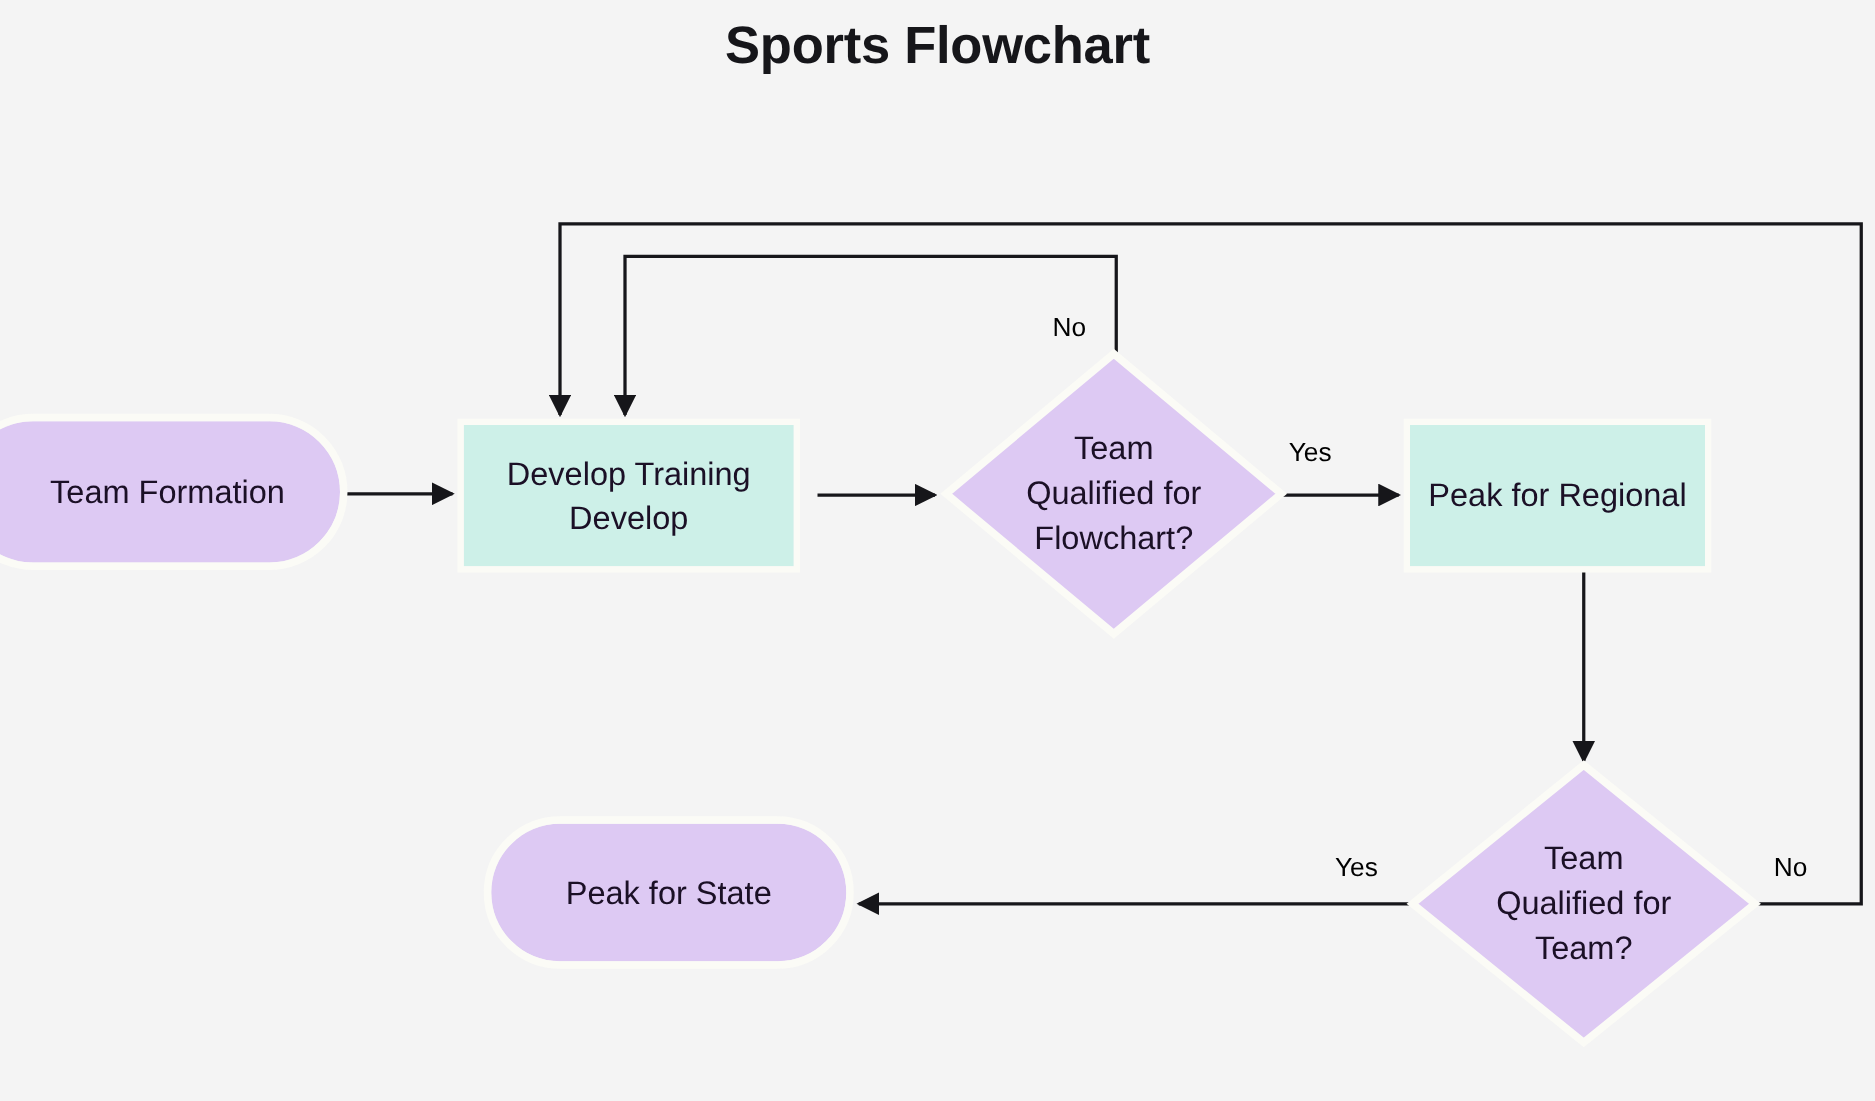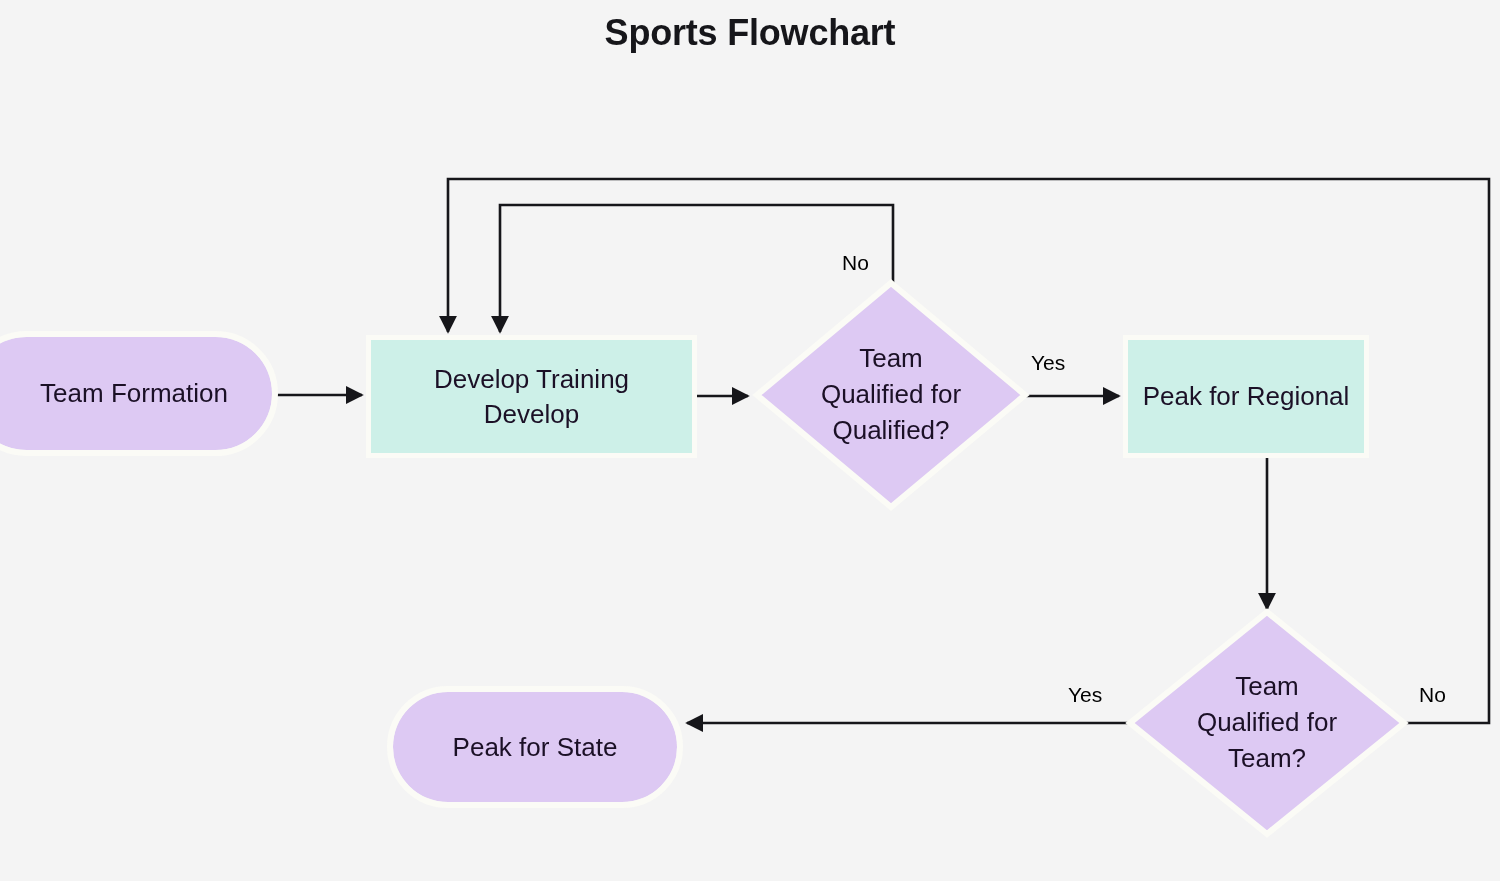--- a/index.html
+++ b/index.html
@@ -14,21 +14,21 @@
     background: #f4f4f4;
     overflow: hidden;
     font-family: "Liberation Sans", sans-serif;
   }
   #title {
     position: absolute;
     left: 0;
     top: 12px;
     width: 1500px;
     text-align: center;
-    font-size: 36px;
+    font-size: 42px;
     font-weight: bold;
     color: #16161a;
     letter-spacing: -0.2px;
     font-family: "Liberation Sans", sans-serif;
   }
   svg#edges {
     position: absolute;
     left: 0;
     top: 0;
     width: 1500px;
@@ -123,36 +123,36 @@
 
        back to Develop Training Program (outer loop) --&gt;
       <path d="M 1404 723 L 1489 723 L 1489 179 L 448 179 L 448 332" marker-end="url(#arrow)"></path>
     </g>
   </svg>
 
   <div class="node stadium" style="left:-30px; top:337px; width:302px; height:113px;">
     <span style="padding-left:26px;">Team Formation</span>
   </div>
 
-  <div class="node rect" style="left:371px; top:340px; width:321px; height:113px;">
+  <div class="node rect" style="left:371px; top:340px; width:264px; height:113px;">
     <span>
       <span>Develop Training</span><br>
       <span>Develop</span>
     </span>
   </div>
 
   <div class="diamond-wrap" style="left:757px; top:283px; width:268px; height:224px;">
     <svg width="268" height="224" viewBox="0 0 268 224">
       <polygon points="134,0 268,112 134,224 0,112" fill="#ddc9f3" stroke="#fbfbf6" stroke-width="6"></polygon>
     </svg>
     <div class="diamond-label">
       <div>
         <span>Team</span><br>
         <span>Qualified for</span><br>
-        <span>Qualified?</span>
+        <span>Flowchart?</span>
       </div>
     </div>
   </div>
 
   <div class="node rect" style="left:1128px; top:340px; width:236px; height:113px;">
     <span>Peak for Regional</span>
   </div>
 
   <div class="diamond-wrap" style="left:1130px; top:612px; width:274px; height:222px;">
     <svg width="274" height="222" viewBox="0 0 274 222">
@@ -160,21 +160,21 @@
     </svg>
     <div class="diamond-label">
       <div>
         <span>Team</span><br>
         <span>Qualified for</span><br>
         <span>Team?</span>
       </div>
     </div>
   </div>
 
-  <div class="node stadium" style="left:393px; top:692px; width:284px; height:110px;">
+  <div class="node stadium" style="left:393px; top:659px; width:284px; height:110px;">
     <span>Peak for State</span>
   </div>
 
   <div class="edge-label" style="left:842px; top:251px;">No</div>
 
   <div class="edge-label" style="left:1031px; top:351px;">Yes</div>
 
   <div class="edge-label" style="left:1068px; top:683px;">Yes</div>
 
   <div class="edge-label" style="left:1419px; top:683px;">No</div>

